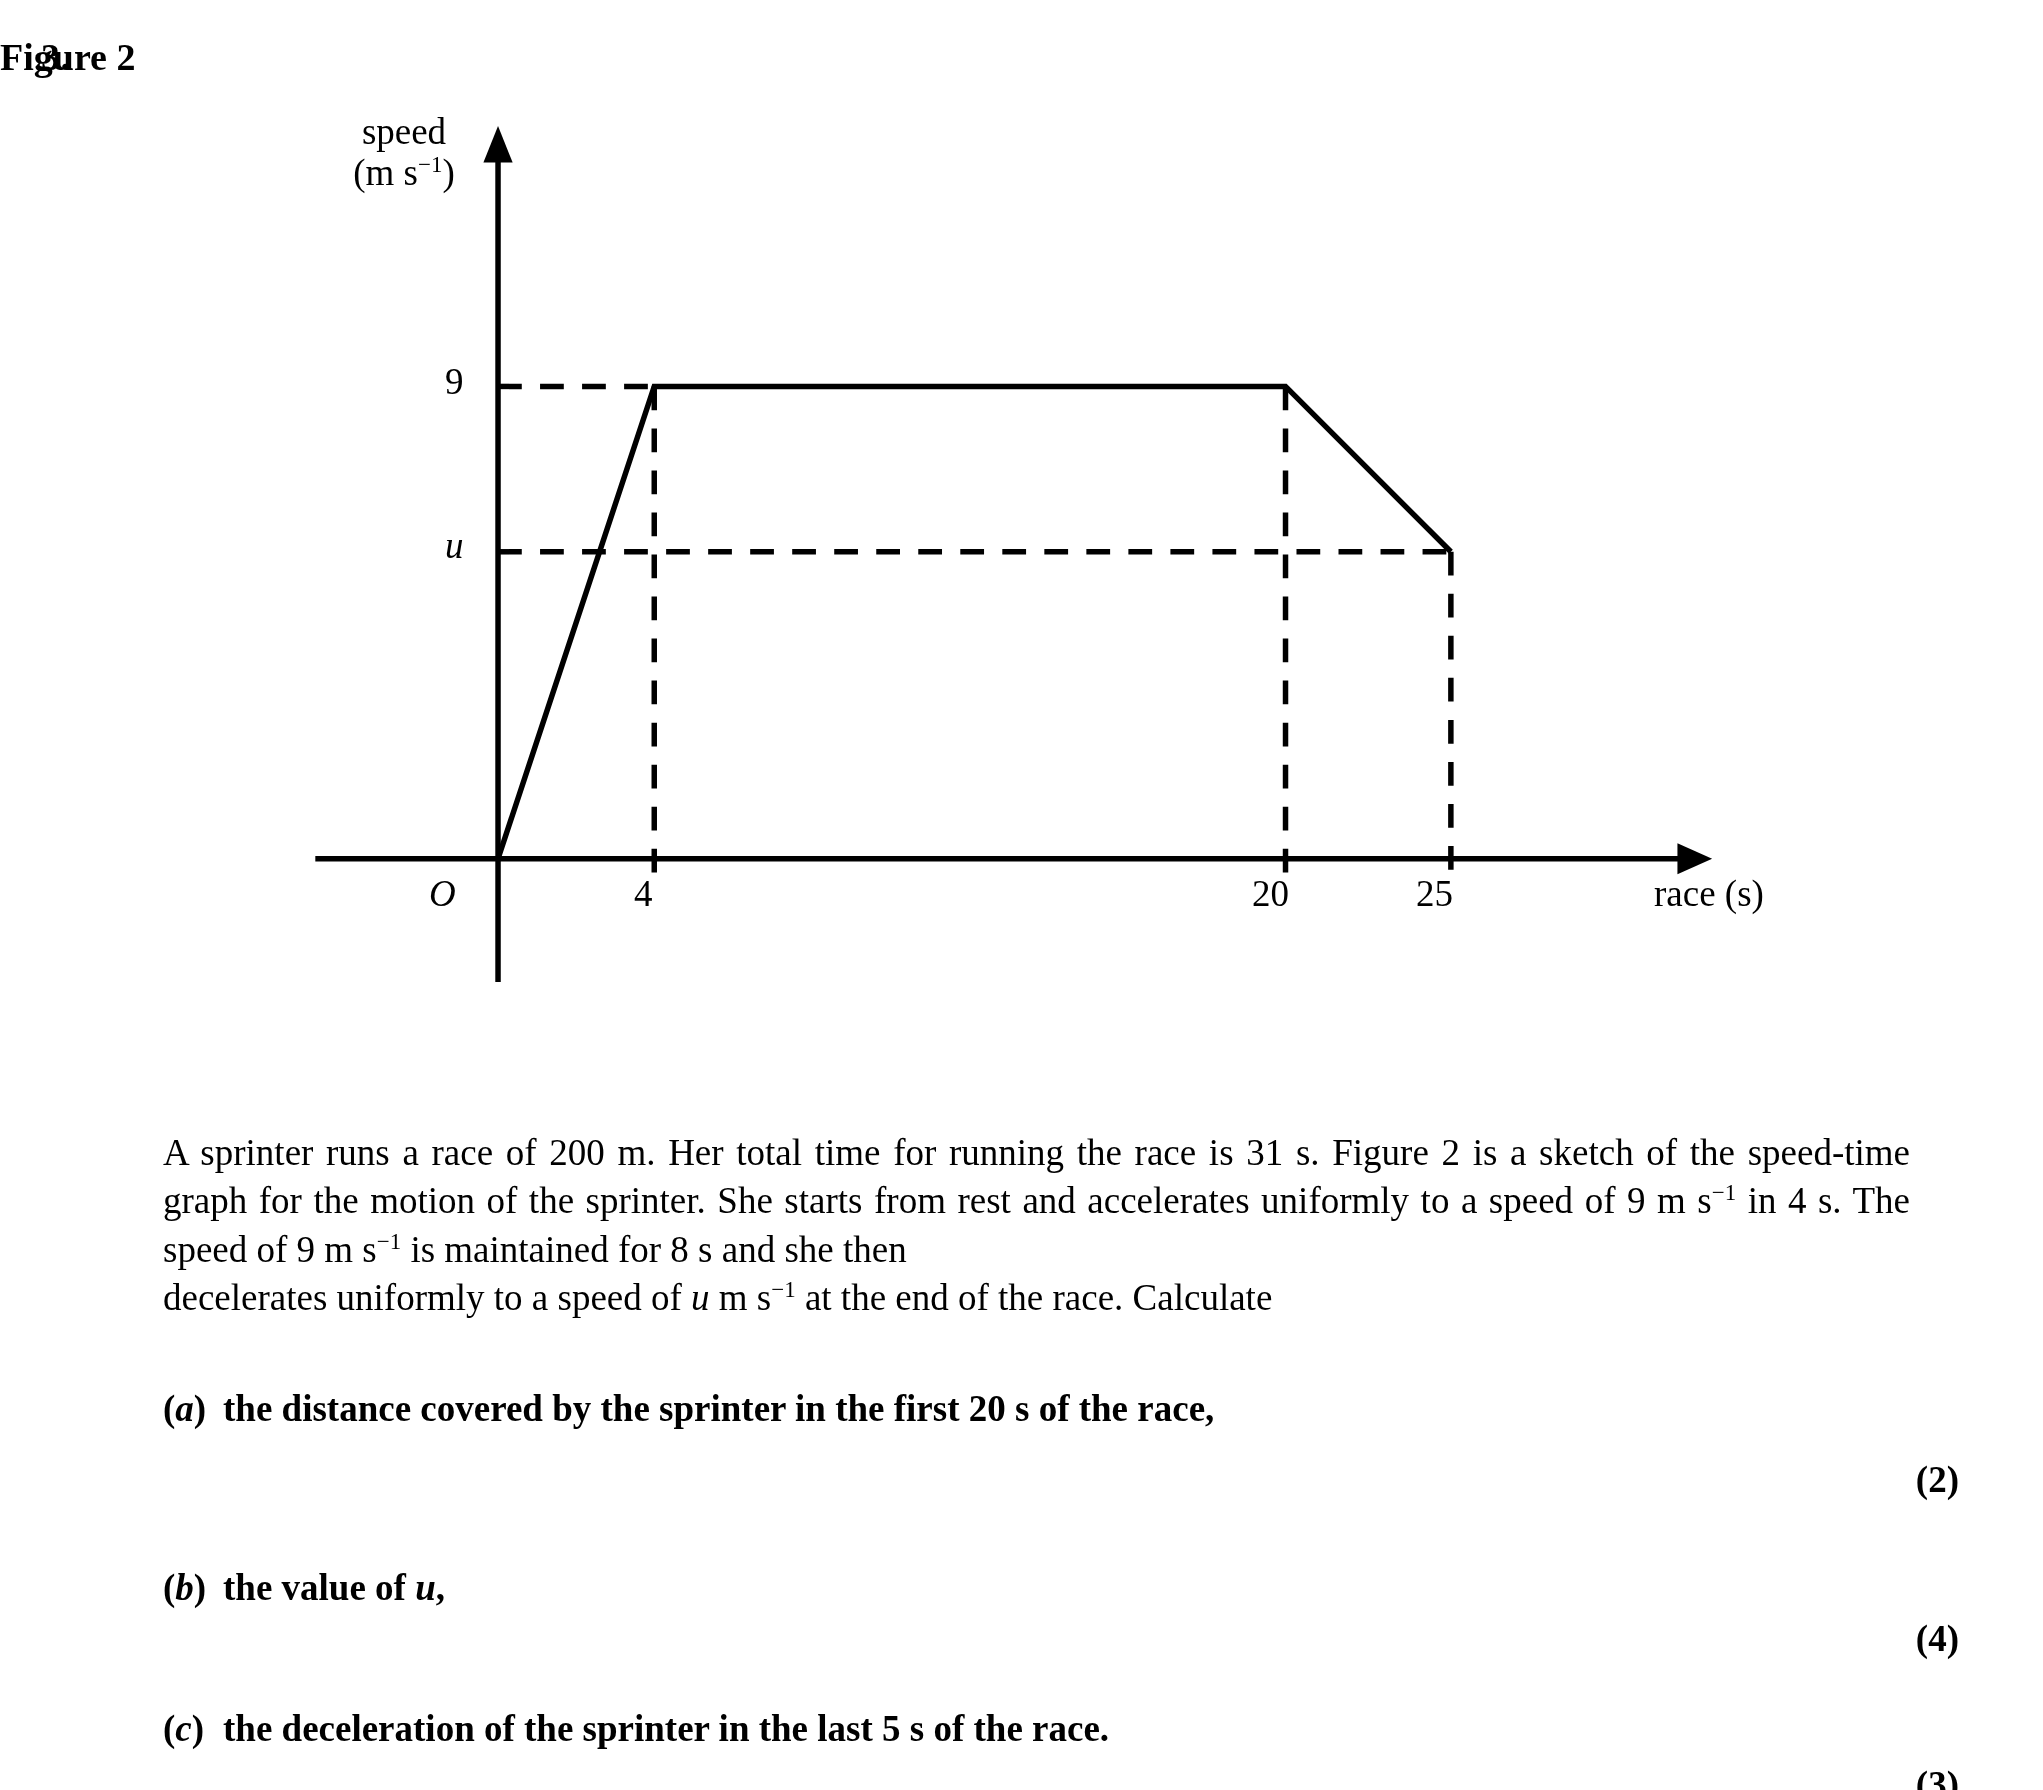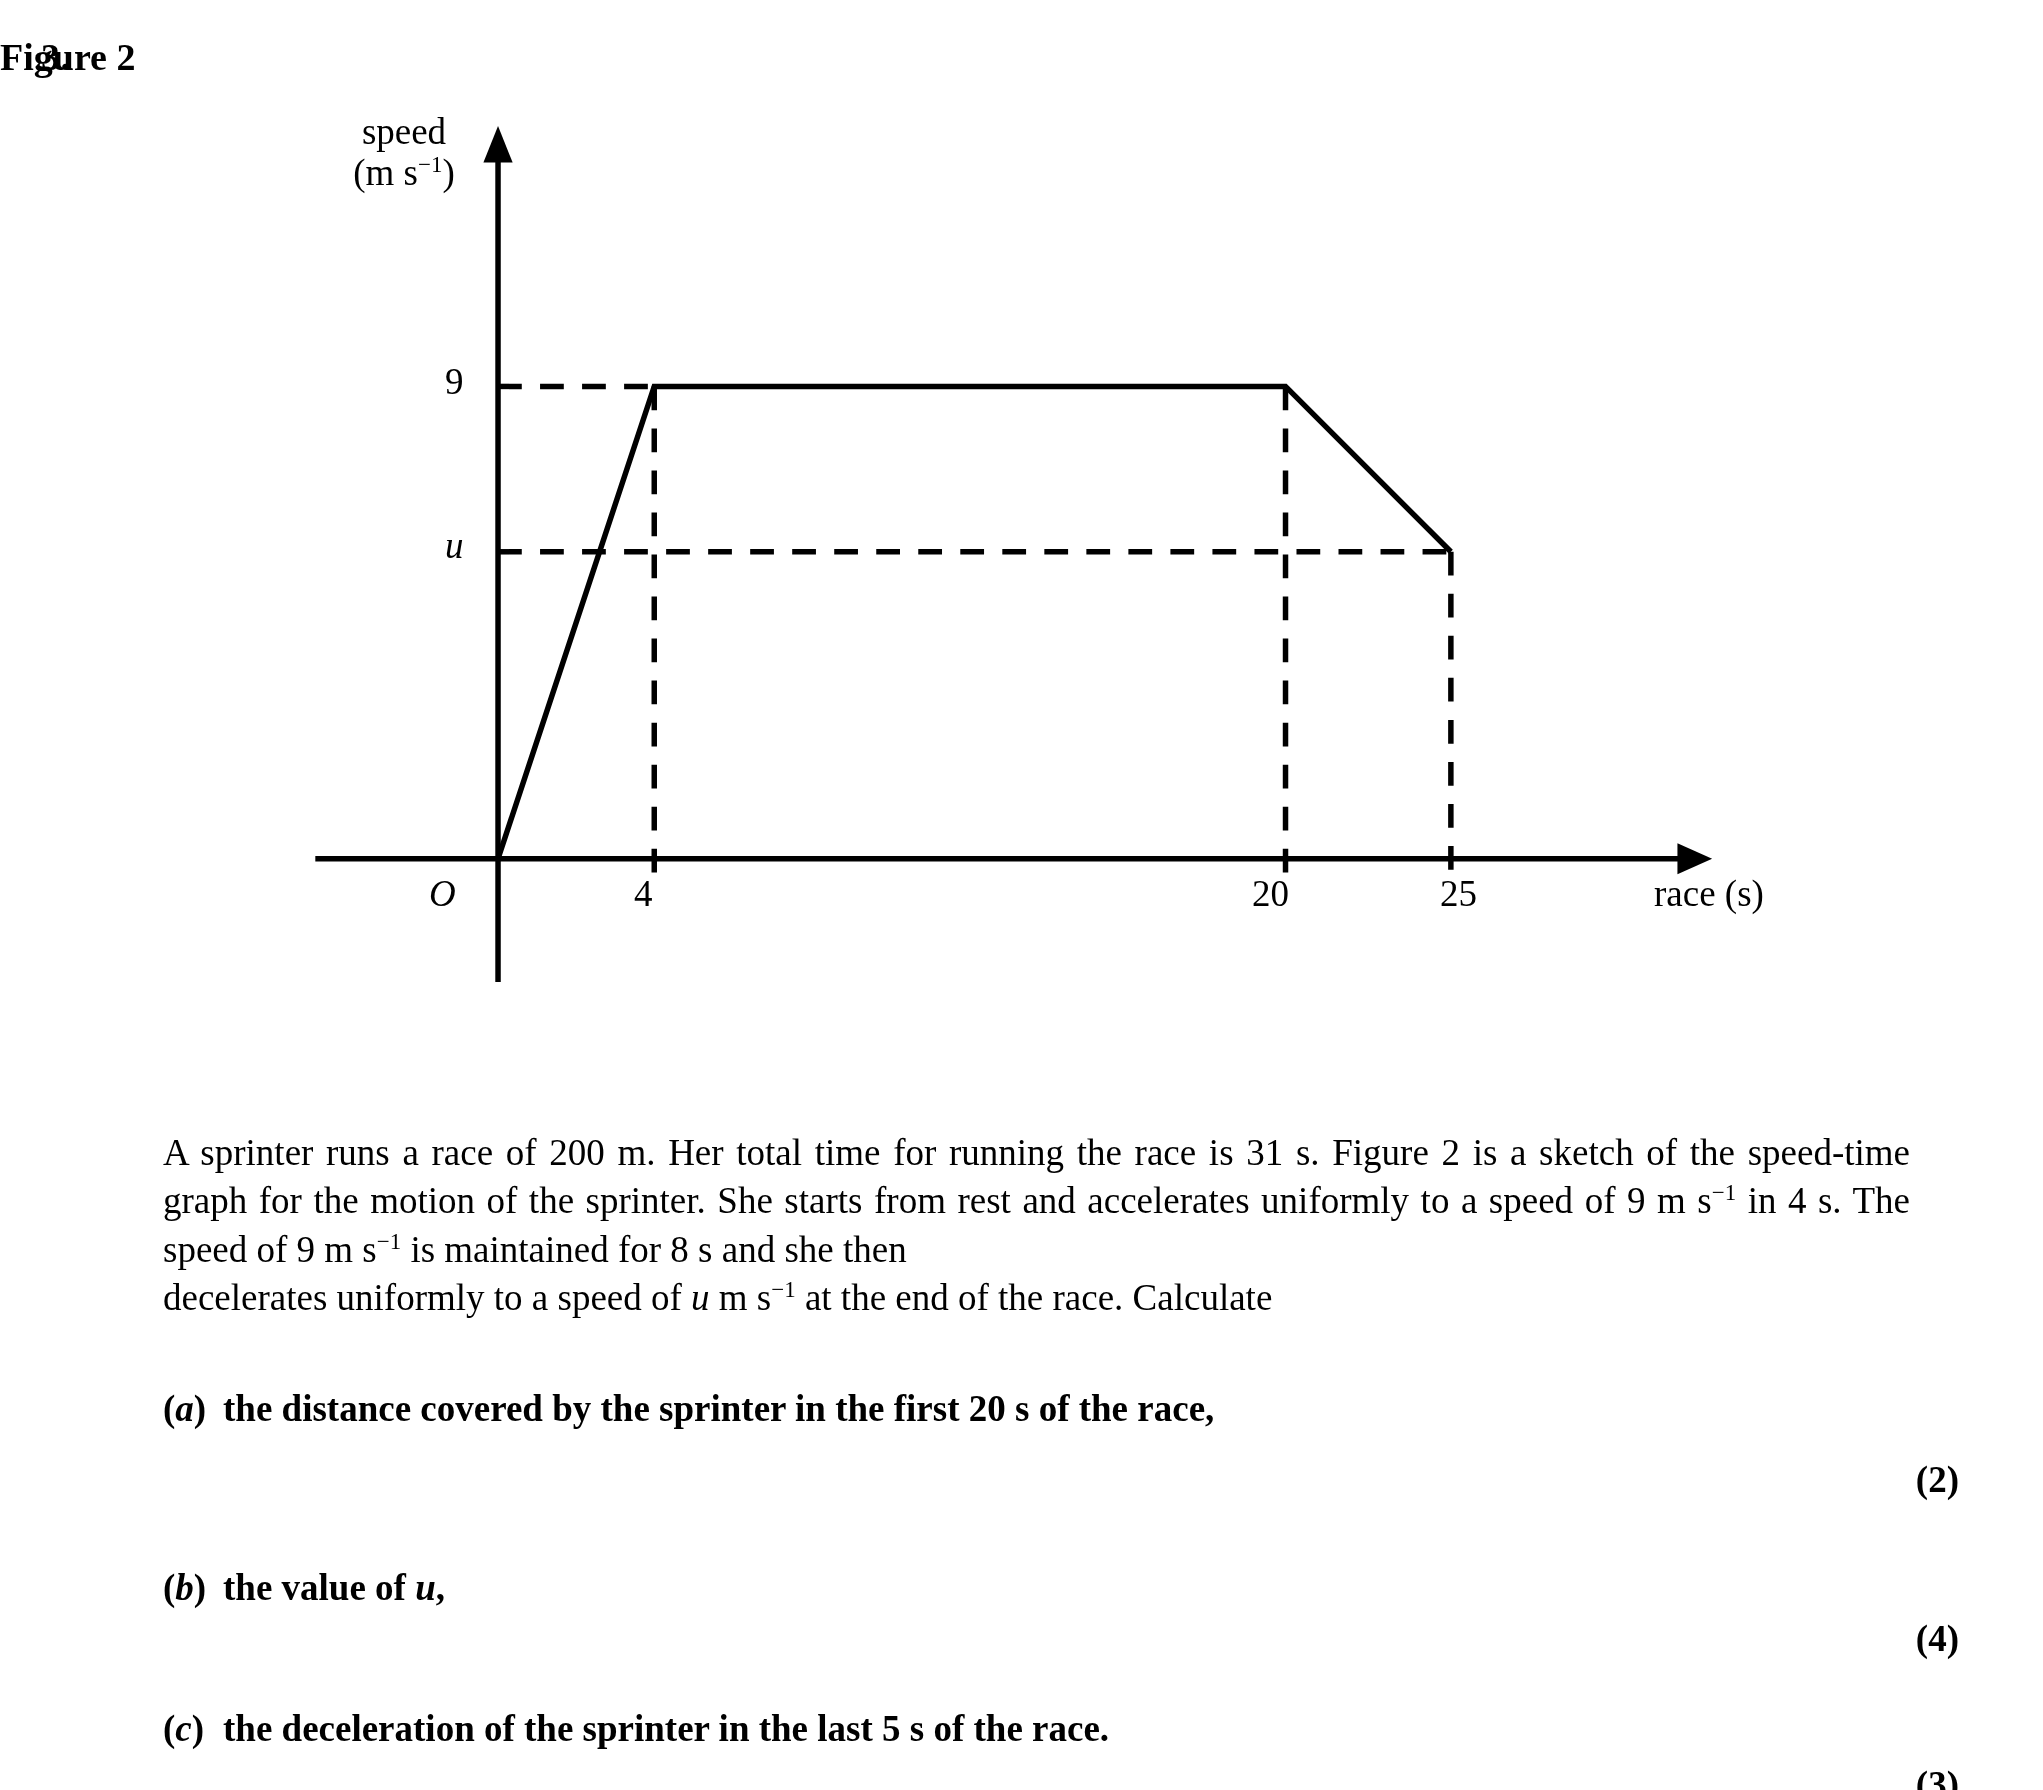--- a/index.html
+++ b/index.html
@@ -65,21 +65,21 @@
     left: 322px;
     top: 111px;
     text-align: center;
     width: 164px;
   }
   #label-9     { left: 445px; top: 361px; }
   #label-u     { left: 445px; top: 525px; }
   #label-origin{ left: 429px; top: 873px; }
   #label-t4    { left: 634px; top: 873px; }
   #label-t20   { left: 1252px; top: 873px; }
-  #label-t25   { left: 1416px; top: 873px; margin-left: 24px; }
+  #label-t25   { left: 1416px; top: 873px; }
   #label-time  { left: 1654px; top: 873px; }
 
   
   #body-text {
     position: absolute;
     left: 163px;
     top: 1129px;
     width: 1747px;
     font-size: 37px;
     line-height: 1.31;

